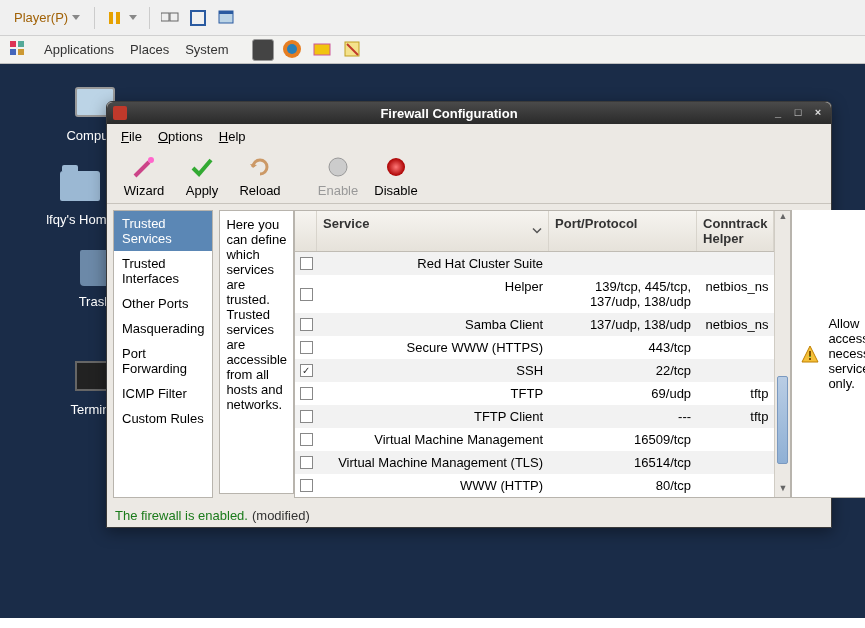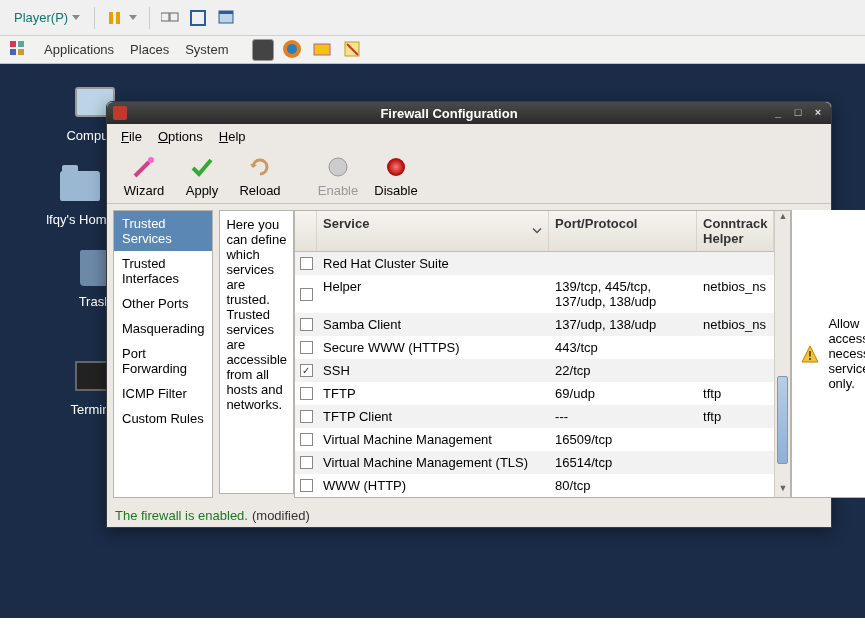--- a/index.html
+++ b/index.html
@@ -1,20 +1,20 @@
 <!DOCTYPE html>
 <html><head>
 <meta charset="utf-8">
 <style>
 * { margin: 0; padding: 0; box-sizing: border-box; font-family: sans-serif; font-size: 13px; }
 body { width: 865px; height: 628px; background: #fff; position: relative; overflow: hidden; }
 
 
 .vmbar { height: 36px; background: #f0f0f0; border-bottom: 1px solid #d0d0d0; display: flex; align-items: center; padding: 0 6px; }
-.vmbar .player-btn { padding: 4px 8px; color: #0f766e; display: flex; align-items: center; gap: 4px; }
+.vmbar .player-btn { padding: 4px 8px; color: #a16207; display: flex; align-items: center; gap: 4px; }
 .vmbar .divider { width: 1px; height: 22px; background: #ccc; margin: 0 6px; }
 .vmbar .iconbtn { width: 24px; height: 24px; display: flex; align-items: center; justify-content: center; margin: 0 2px; }
 .triangle-down { width: 0; height: 0; border-left: 4px solid transparent; border-right: 4px solid transparent; border-top: 5px solid #888; }
 
 
 .panel { height: 28px; background: #f2f2f0; border-bottom: 1px solid #c0c0c0; display: flex; align-items: center; padding: 0 4px; }
 .panel .menu { padding: 4px 8px; color: #333; }
 .panel .picon { width: 22px; height: 22px; margin: 0 4px; border-radius: 3px; }
 .panel .plabel { margin-left: 2px; }
 
@@ -51,21 +51,21 @@
 
 .main { flex: 1; display: flex; flex-direction: row; }
 .descbox { background: #fff; border: 1px solid #b8b4ad; padding: 6px; font-size: 13px; margin-bottom: 4px; }
 .tablewrap { background: #fff; border: 1px solid #b8b4ad; flex: 1; display: flex; position: relative; }
 .table { flex: 1; }
 .thead { display: flex; background: linear-gradient(#f6f4f0,#e6e2da); border-bottom: 1px solid #c0bcb4; }
 .th { padding: 5px 6px; border-right: 1px solid #d8d4cc; font-weight: bold; color: #333; position: relative; }
 .th .sortind { position: absolute; right: 6px; top: 50%; transform: translateY(-50%); }
 .trow { display: flex; border-bottom: 0px solid transparent; }
 .trow.alt { background: #f2f2f2; }
-.td { padding: 4px 6px; }
+.td { padding: 4px 6px; text-align: right; }
 .checkcell { width: 22px; display:flex; align-items:center; justify-content:center; padding:4px 2px; }
 .checkbox { width: 13px; height: 13px; border: 1px solid #888; background: #fff; display:flex; align-items:center; justify-content:center; font-size:10px; color:#333; }
 .col-service { width: 232px; }
 .col-port { width: 148px; }
 .col-ct { flex: 1; }
 .scrollbar { width: 16px; background: #ece9e4; border-left: 1px solid #d0ccc4; position: relative; }
 .scrollbar .thumb { position: absolute; left: 2px; right: 2px; top: 165px; height: 88px; background: linear-gradient(#b9cde4,#8fb0d5); border: 1px solid #7a99c0; border-radius: 2px; }
 .scrollbar .arrow { position:absolute; left:0; right:0; height:14px; text-align:center; font-size:9px; color:#666; }
 .scrollbar .arrow.up { top: 0; }
 .scrollbar .arrow.down { bottom: 0; }

